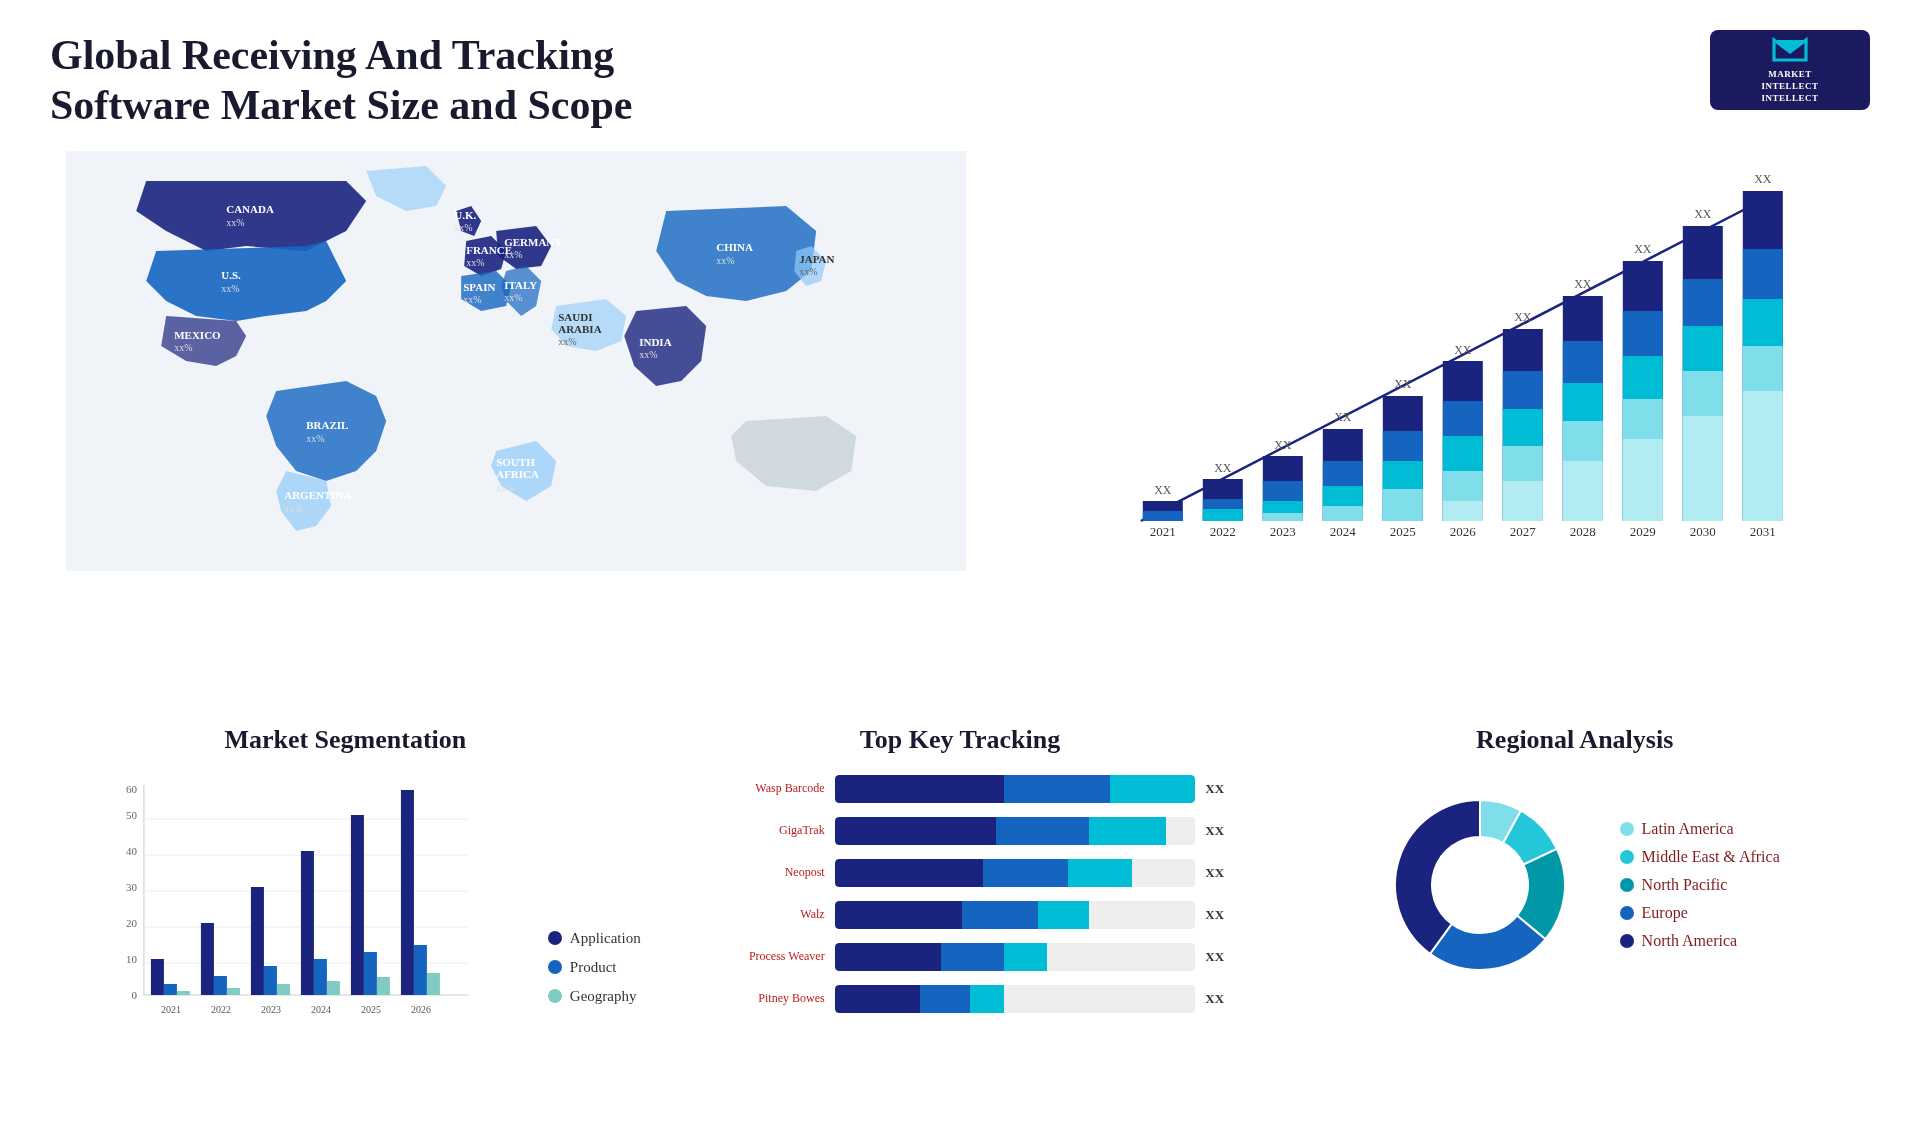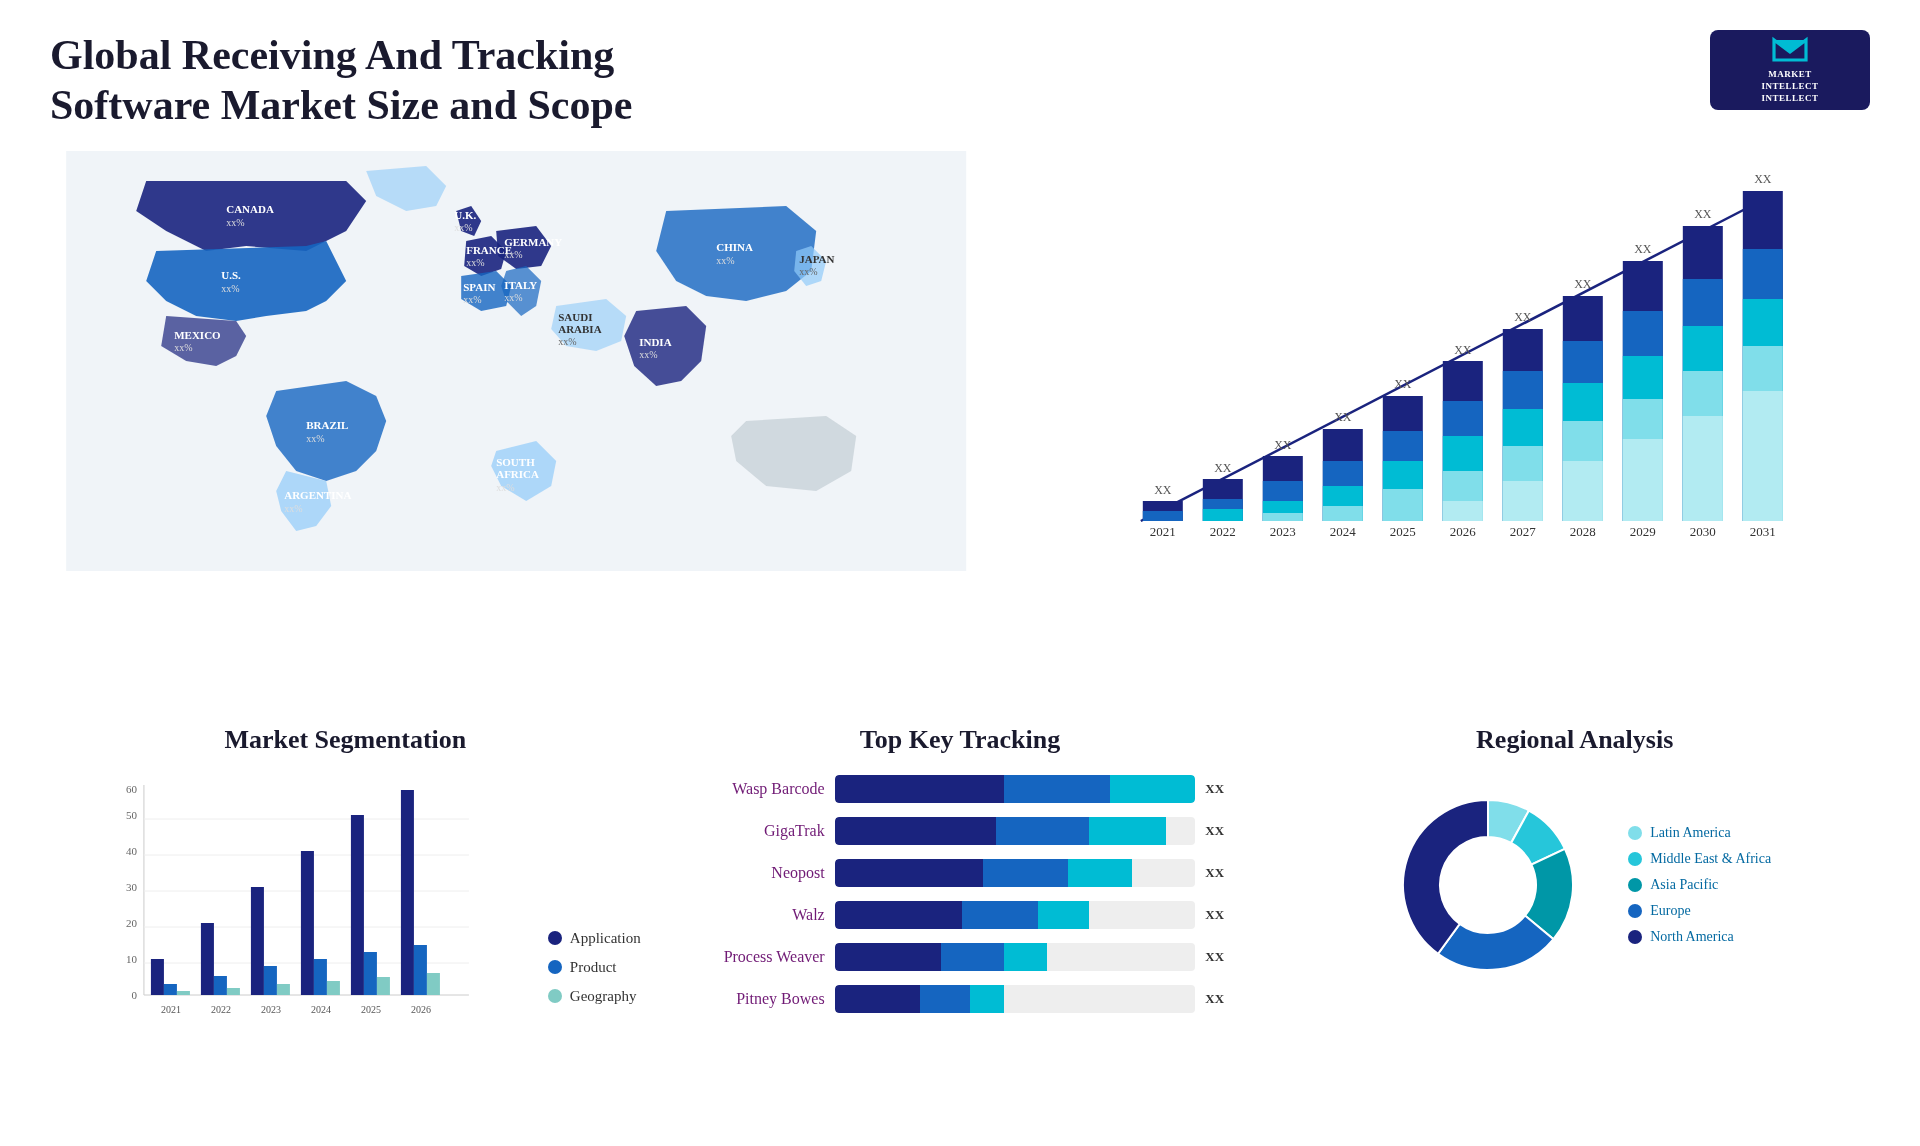--- a/index.html
+++ b/index.html
@@ -151,22 +151,22 @@
       gap: 14px;
       padding: 0 20px;
     }
     .player-row {
       display: flex;
       align-items: center;
       gap: 10px;
     }
     .player-name {
       width: 140px;
-      font-size: 16px;
-      color: #701a75;
+      font-size: 12px;
+      color: #b91c1c;
       text-align: right;
       flex-shrink: 0;
     }
     .player-bar-track {
       flex: 1;
       height: 28px;
       background: #eee;
       border-radius: 4px;
       overflow: hidden;
       position: relative;
@@ -202,22 +202,22 @@
     }
     .regional-legend {
       display: flex;
       flex-direction: column;
       gap: 10px;
     }
     .reg-legend-item {
       display: flex;
       align-items: center;
       gap: 8px;
-      font-size: 14px;
-      color: #0369a1;
+      font-size: 16px;
+      color: #7f1d1d;
     }
     .reg-dot {
       width: 14px;
       height: 14px;
       border-radius: 50%;
       flex-shrink: 0;
     }
 
     .source-text {
       text-align: right;
@@ -615,21 +615,21 @@
         <div class="reg-legend-item">
       <div class="reg-dot" style="background:#80deea;"></div>
       <span>Latin America</span>
     </div>
             <div class="reg-legend-item">
       <div class="reg-dot" style="background:#26c6da;"></div>
       <span>Middle East &amp; Africa</span>
     </div>
             <div class="reg-legend-item">
       <div class="reg-dot" style="background:#0097a7;"></div>
-      <span>Asia Pacific</span>
+      <span>North Pacific</span>
     </div>
             <div class="reg-legend-item">
       <div class="reg-dot" style="background:#1565c0;"></div>
       <span>Europe</span>
     </div>
             <div class="reg-legend-item">
       <div class="reg-dot" style="background:#1a237e;"></div>
       <span>North America</span>
     </div>
           </div>

